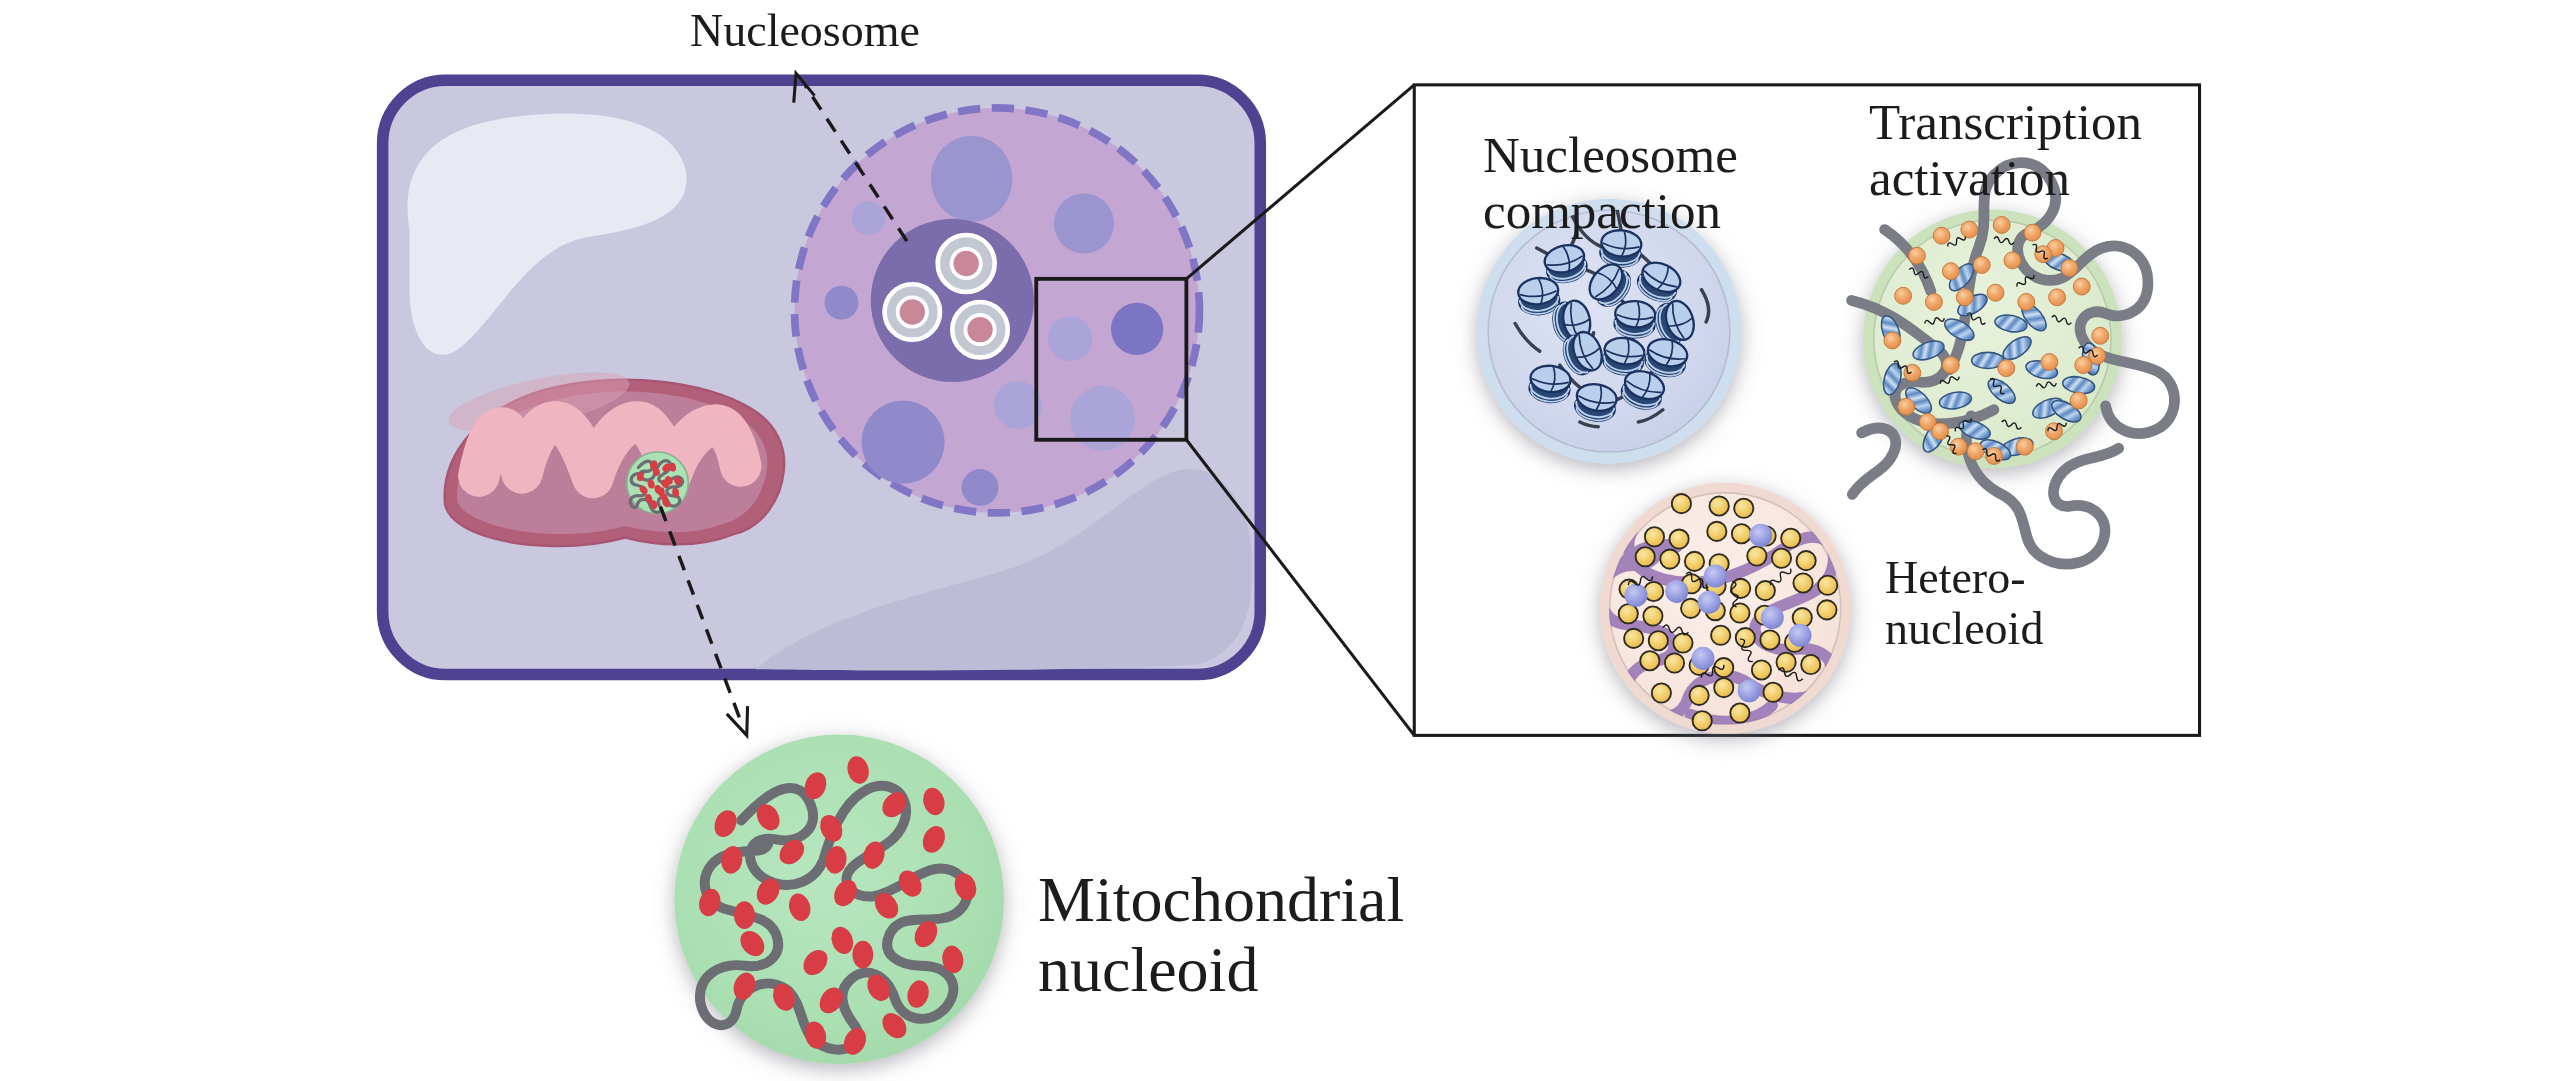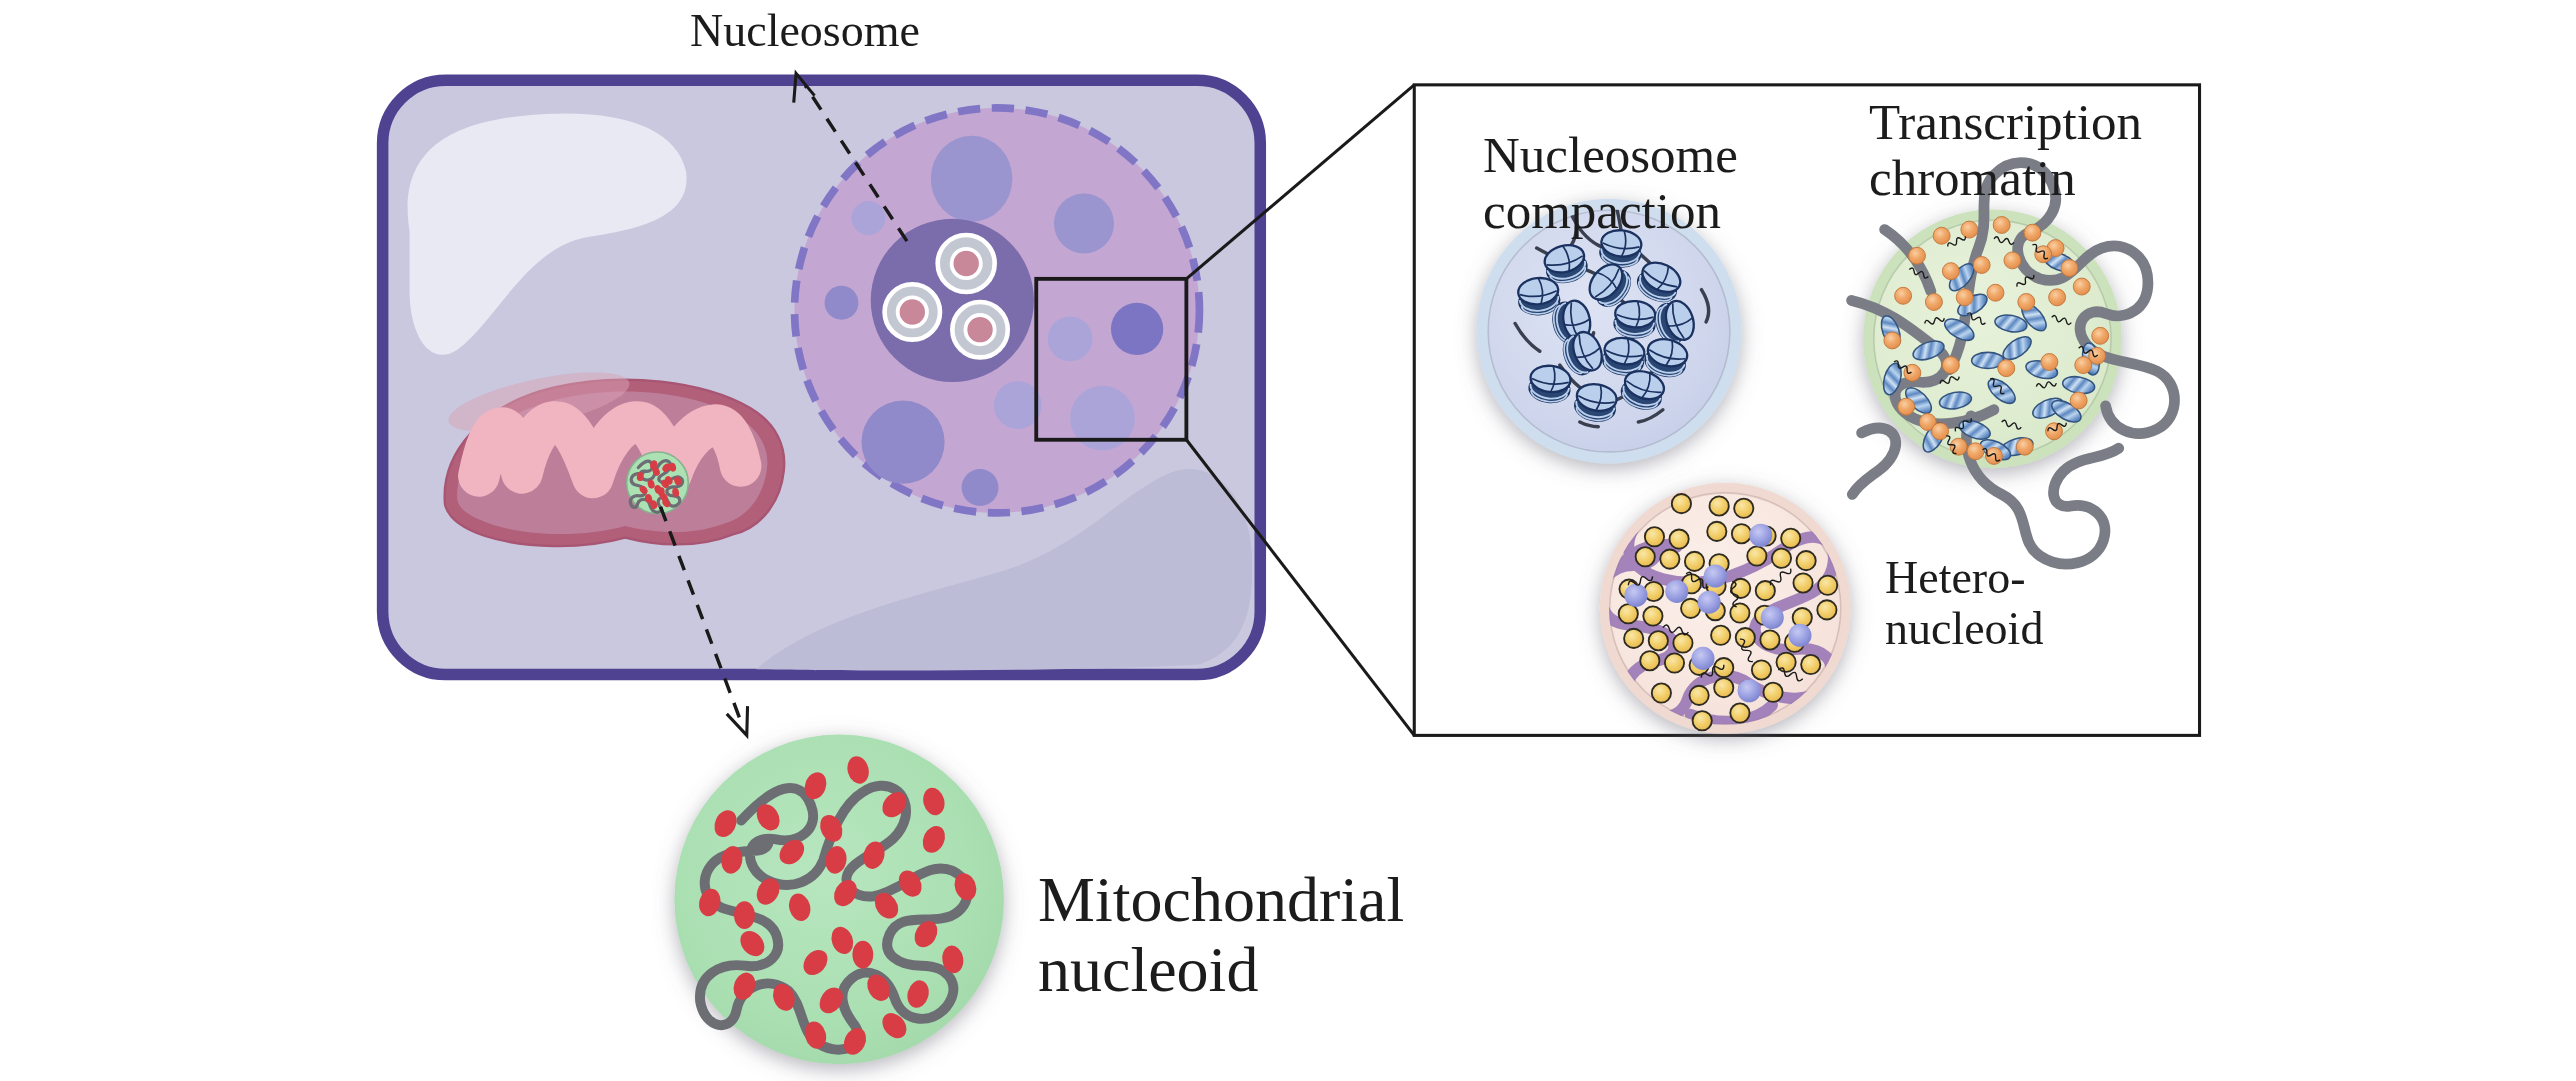--- a/index.html
+++ b/index.html
@@ -509,19 +509,19 @@
   <g style="stroke:var(--inset-border);fill:none">
     <line x1="858" y1="658" x2="962" y2="936" style="stroke-width:4.5;stroke-dasharray:20 14"></line>
     <path d="M 971 917 L 970 955 L 944 927" style="stroke-width:4"></path>
   </g>
 </svg>
 
 <div class="lbl lbl-nucleolus">Nucleosome</div>
 <div class="lbl lbl-compaction">Nucleosome
 compaction</div>
 <div class="lbl lbl-activation">Transcription
-chromatin</div>
+activation</div>
 <div class="lbl lbl-hetero">Hetero-
 nucleoid</div>
 <div class="lbl lbl-mito">Mitochondrial
 nucleoid</div>
 </div>
 
 
 </body></html>

